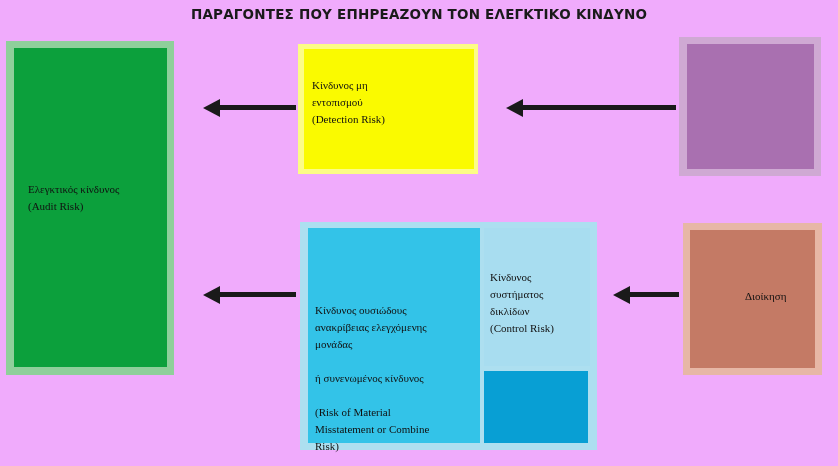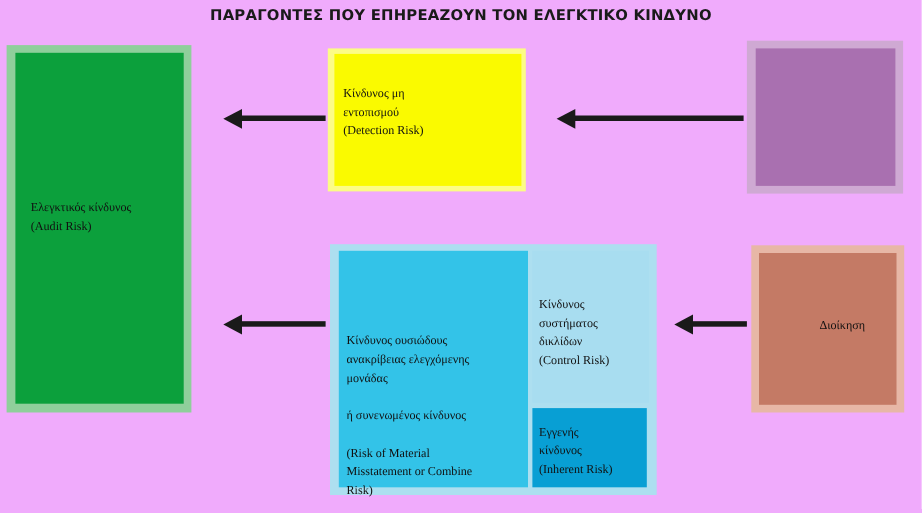--- a/index.html
+++ b/index.html
@@ -147,23 +147,20 @@
 Misstatement or Combine
 Risk)</div>
 
   <div class="inner" id="control-inner"></div>
   <div class="boxlabel" id="control-label">Κίνδυνος
 συστήματος
 δικλίδων
 (Control Risk)</div>
 
   <div class="inner" id="inherent-inner"></div>
-  <div class="boxlabel" id="inherent-label">Εγγενής
-κίνδυνος
-(Inherent Risk)</div>
 
   <div class="arrow" id="arrow-detect-to-audit">
     <div class="shaft"></div>
     <div class="head"></div>
   </div>
 
   <div class="arrow" id="arrow-auditor-to-detect">
     <div class="shaft"></div>
     <div class="head"></div>
   </div>

